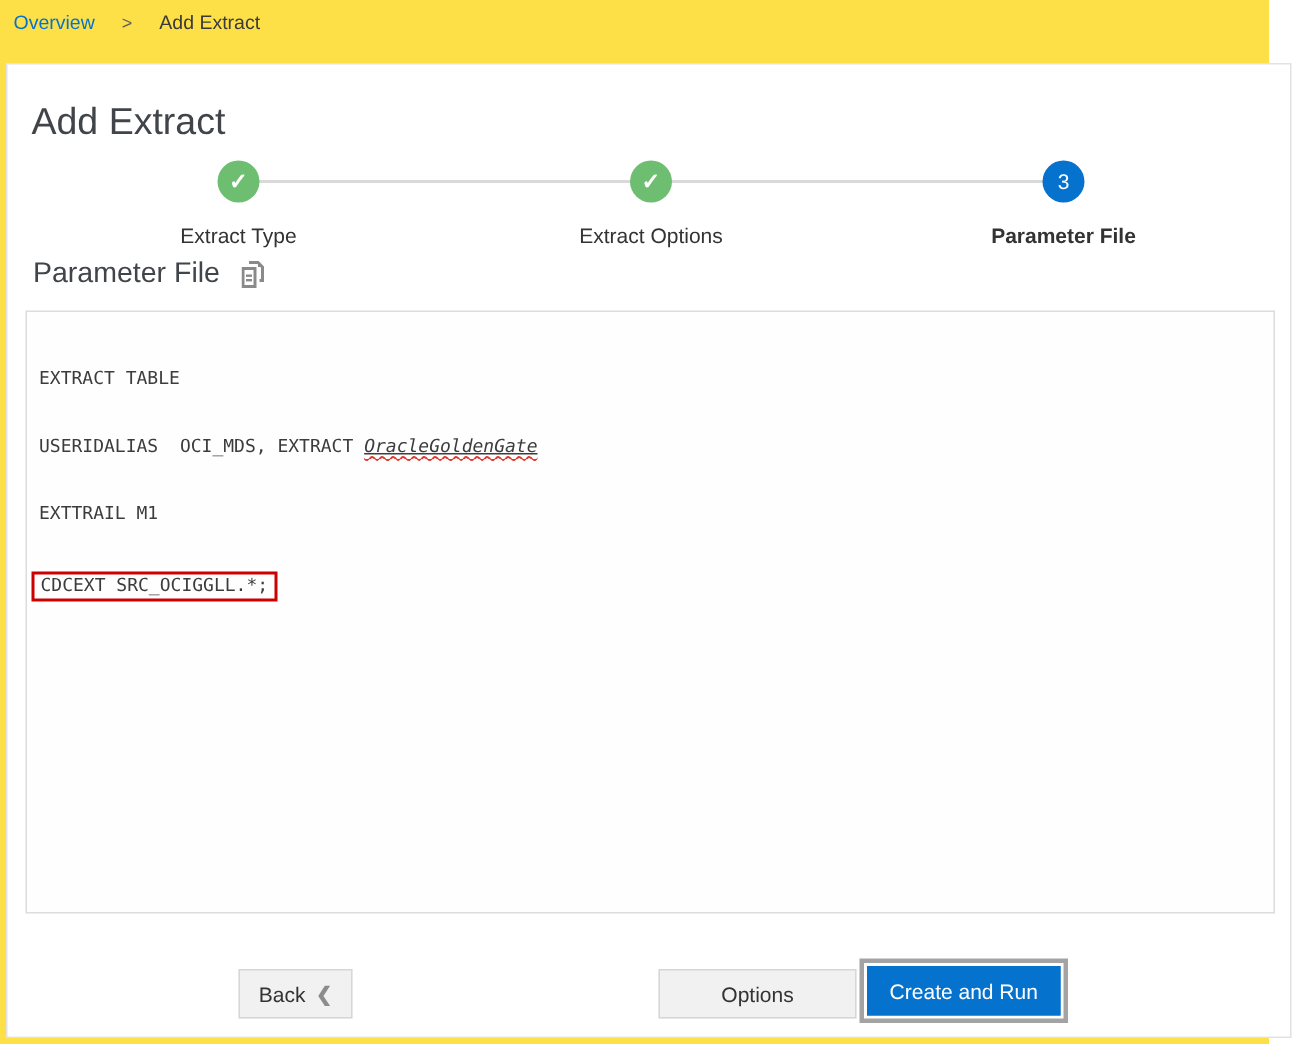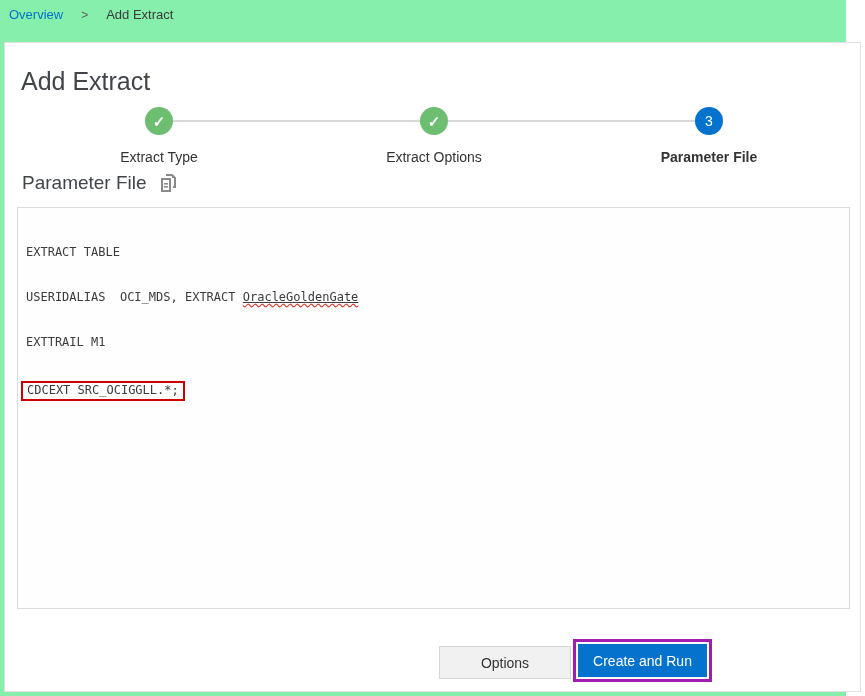--- a/index.html
+++ b/index.html
@@ -1,18 +1,18 @@
 <!DOCTYPE html>
 <html><head>
 <meta charset="utf-8">
 <style>
   * { margin:0; padding:0; box-sizing:border-box; }
   html,body { width:865px; height:696px; background:#ffffff;
     font-family:"Liberation Sans", sans-serif; overflow:hidden; }
-  .page { position:relative; width:846px; height:696px; background:#86efac; }
+  .page { position:relative; width:846px; height:696px; background:#fde047; }
 
   
   .breadcrumb { position:absolute; left:9px; top:7px; font-size:13px; display:flex; align-items:center; gap:18px; }
   .crumb-link { color:#0572ce; text-decoration:none; cursor:pointer; }
   .crumb-sep { color:#5f5f5f; font-size:12px; }
   .crumb-current { color:#3a3a3a; }
 
   
   .card { position:absolute; left:4px; top:42px; width:857px; height:650px;
     background:#fff; border:1px solid #e2e2e2; }
@@ -34,30 +34,30 @@
   .section-title { font-size:19px; font-weight:400; color:#41454a; }
   .copy-btn { cursor:pointer; display:inline-flex; }
 
   
   .editor { position:absolute; left:12px; top:164px; width:833px; height:402px;
     background:#fefefe; border:1px solid #dcdcdc; padding:7px 8px;
     font-family:"DejaVu Sans Mono","Liberation Mono",monospace; font-size:12px;
     line-height:15px; color:#3c3c3c; white-space:pre; }
   .ed-line { white-space:pre; }
   .u-solid { text-decoration:underline; }
-  .u-wavy { text-decoration:underline wavy #e03a2f; text-underline-offset:2px; }
+  .u-wavy { text-decoration:underline wavy #e03a2f; text-underline-offset:2px;font-style:italic; }
   .annot-inline { display:inline-block; border:2px solid #cc0000; padding:0 4px 1px 4px; margin-left:-5px; margin-top:1px; }
 
   
   .btn { position:absolute; height:33px; display:flex; align-items:center; justify-content:center;
     font-size:14px; cursor:pointer; border:1px solid #d6d6d6; background:#f1f1f1; color:#333; }
   .btn-back { left:154px; top:603px; width:76px; gap:7px; }
   .chev { color:#8c8c8c; font-size:13px; font-weight:bold; }
   .btn-create { left:434px; top:603px; width:132px; }
-  .annot-wrap { position:absolute; left:568px; top:596px; border:3px solid #a21caf; padding:2px; }
+  .annot-wrap { position:absolute; left:568px; top:596px; border:3px solid #a3a3a3; padding:2px; }
   .btn-primary { position:static; width:129px; height:33px; display:flex; align-items:center; justify-content:center;
     background:#0572ce; border:1px solid #0572ce; color:#fff; font-size:14px; cursor:pointer; }
 
   .icon-svg { display:block; }
 </style>
 </head>
 <body>
 
 <div class="page">
 
@@ -100,20 +100,24 @@
       </span>
     </div>
 
     <div class="editor">
       <div class="ed-line">EXTRACT TABLE</div>
       <div class="ed-line"><span>USERIDALIAS  OCI_MDS, EXTRACT </span><span class="u-solid"><span class="u-wavy">OracleGoldenGate</span></span></div>
       <div class="ed-line">EXTTRAIL M1</div>
       <div class="ed-line"><span class="annot-inline"><span>CDCEXT SRC_OCIGGLL.*;</span></span></div>
     </div>
 
+    <div class="btn btn-back">
+      <span>Back</span>
+      <span class="chev">❮</span>
+    </div>
 
     <div class="btn btn-create">
       <span>Options</span>
     </div>
 
     <div class="annot-wrap">
       <div class="btn-primary">
         <span>Create and Run</span>
       </div>
     </div>

